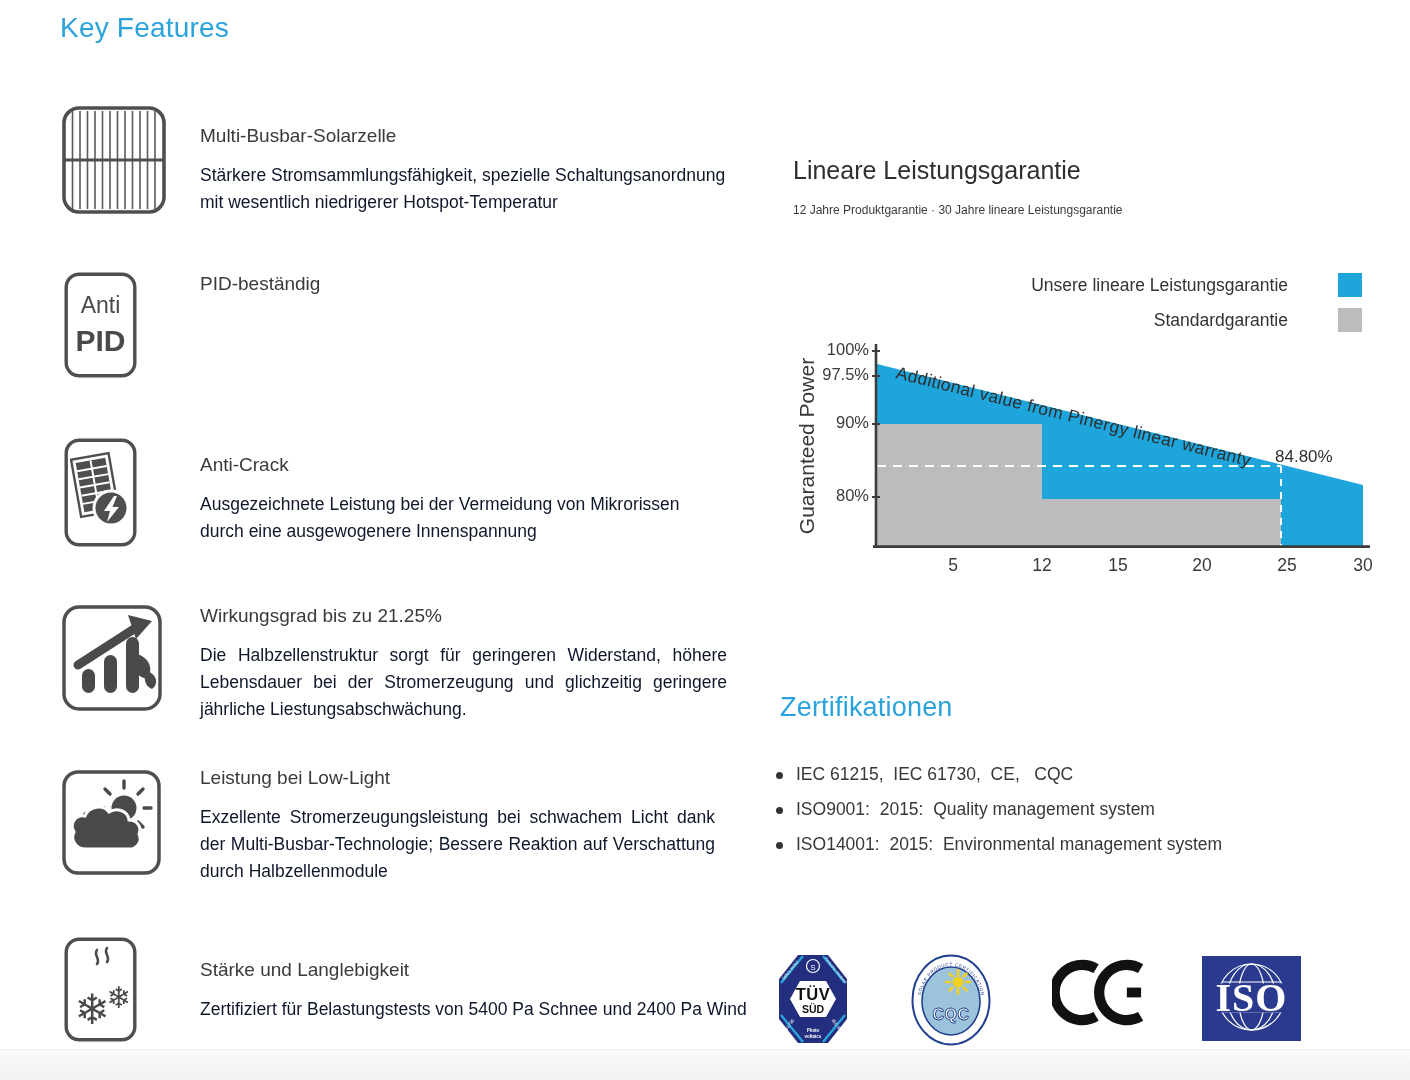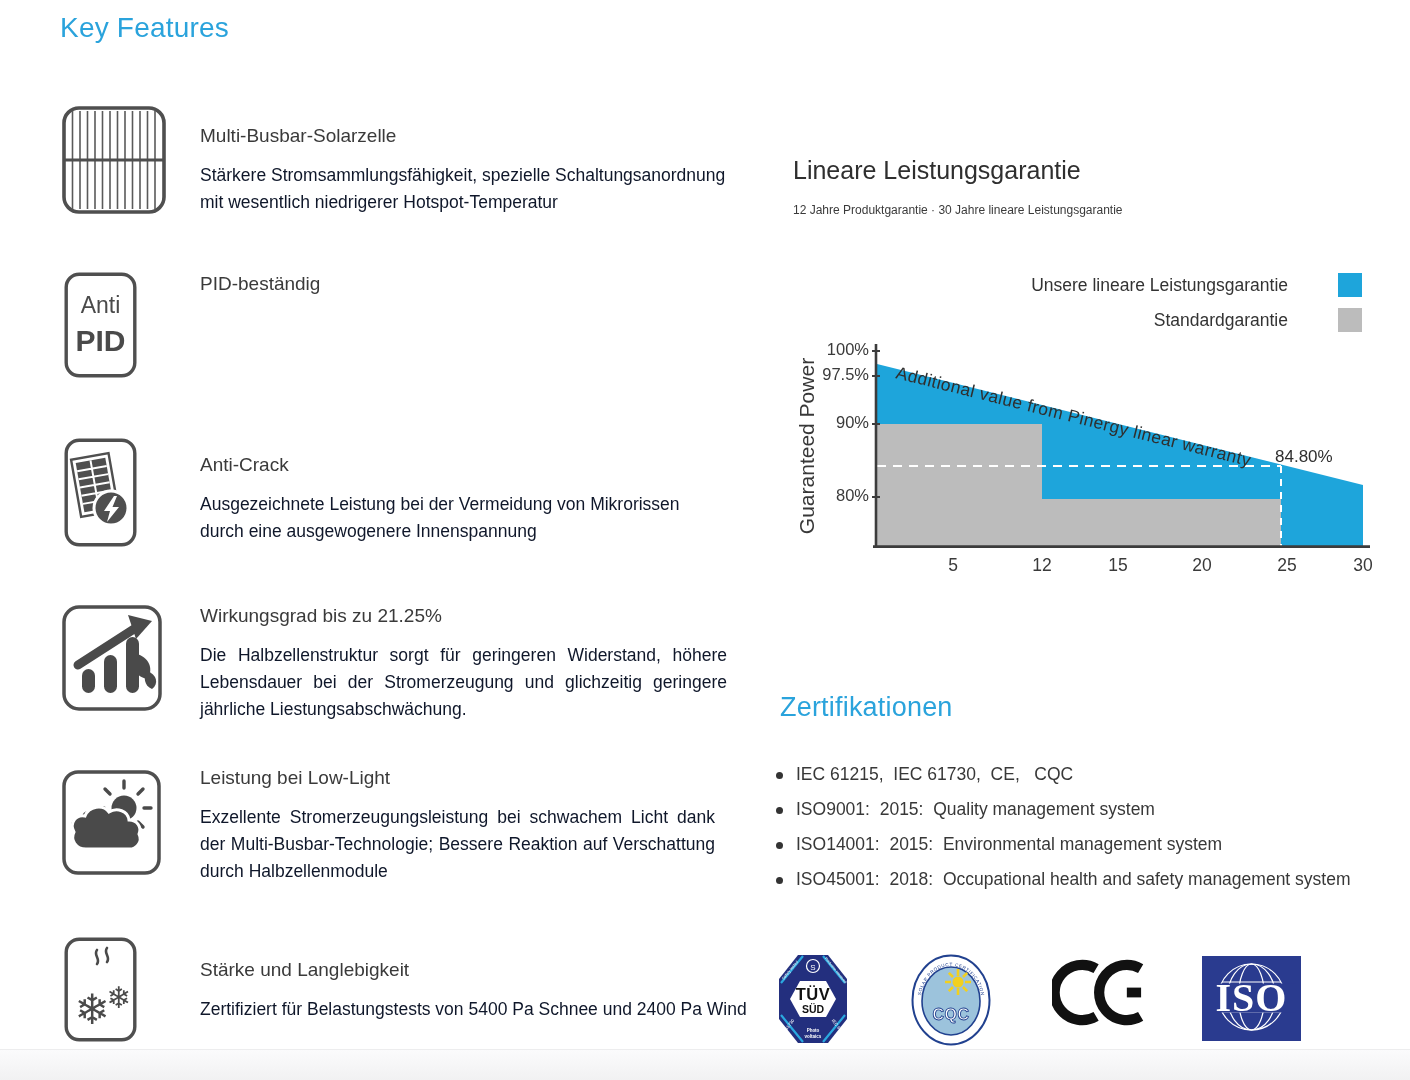--- a/index.html
+++ b/index.html
@@ -186,24 +186,20 @@
       <span class="cert-text">IEC 61215,  IEC 61730,  CE,   CQC</span>
     </div>
     <div class="cert-item">
       <span class="bullet"></span>
       <span class="cert-text">ISO9001:  2015:  Quality management system</span>
     </div>
     <div class="cert-item">
       <span class="bullet"></span>
       <span class="cert-text">ISO14001:  2015:  Environmental management system</span>
     </div>
-    <div class="cert-item">
-      <span class="bullet"></span>
-      <span class="cert-text">ISO45001:  2018:  Occupational health and safety management system</span>
-    </div>
   </div>
 
   <svg class="logo" style="left:777px;top:953px;" width="72" height="92" viewBox="0 0 72 92">
     <polygon points="21,2 51,2 70,26 70,66 51,90 21,90 2,66 2,26" fill="#232F7E"></polygon>
     <path d="M4,30 L26,3 M46,3 L68,30 M68,62 L46,89 M26,89 L4,62" stroke="#2AA9E0" stroke-width="2.2" fill="none"></path>
     <circle cx="36" cy="13" r="6.5" fill="none" stroke="#ffffff" stroke-width="1.2"></circle>
     <text x="36" y="16.5" font-size="8" fill="#ffffff" text-anchor="middle">S</text>
     <text x="14" y="18" font-size="4" fill="#ffffff" text-anchor="middle" transform="rotate(-51 14 18)">Safety tested</text>
     <text x="58" y="18" font-size="3.4" fill="#ffffff" text-anchor="middle" transform="rotate(51 58 18)">Production monitored</text>
     <text x="11" y="76" font-size="4.5" fill="#ffffff" text-anchor="middle" transform="rotate(-52 11 76)">IEC 61730</text>

